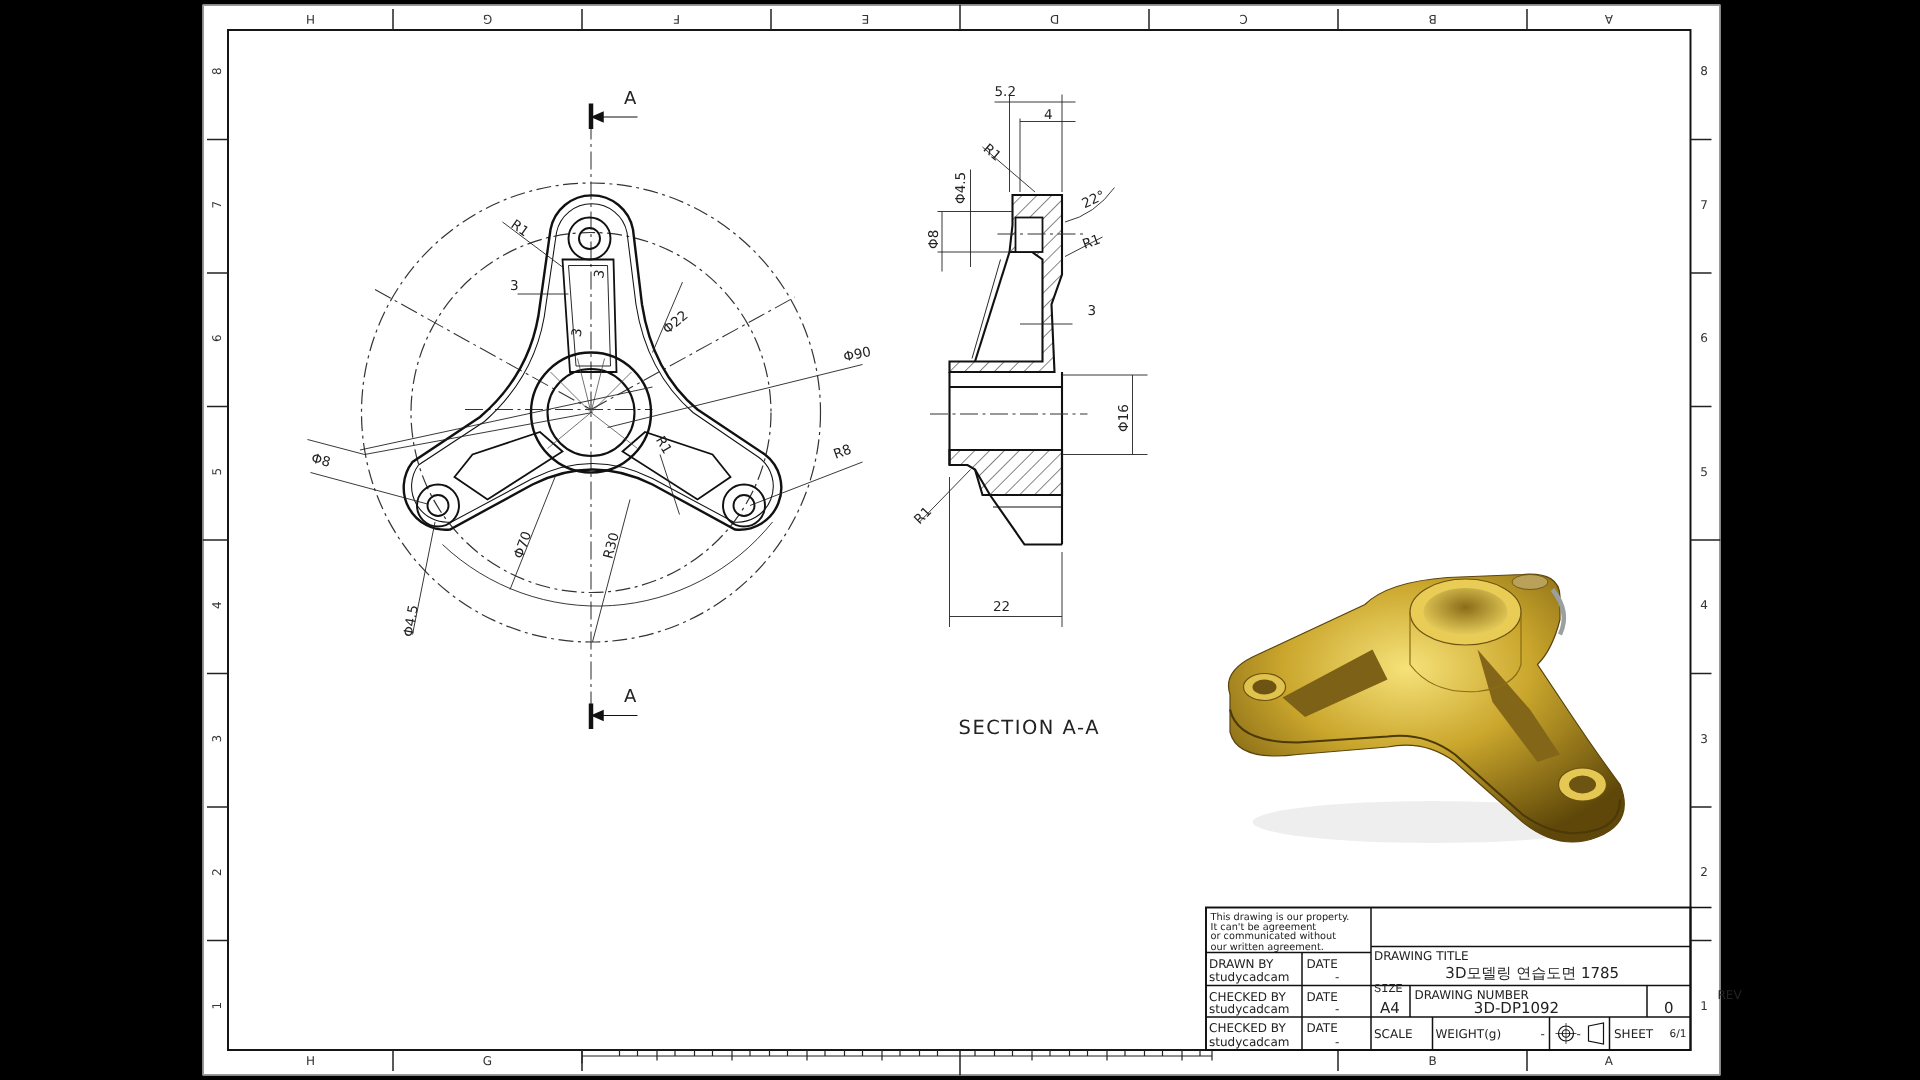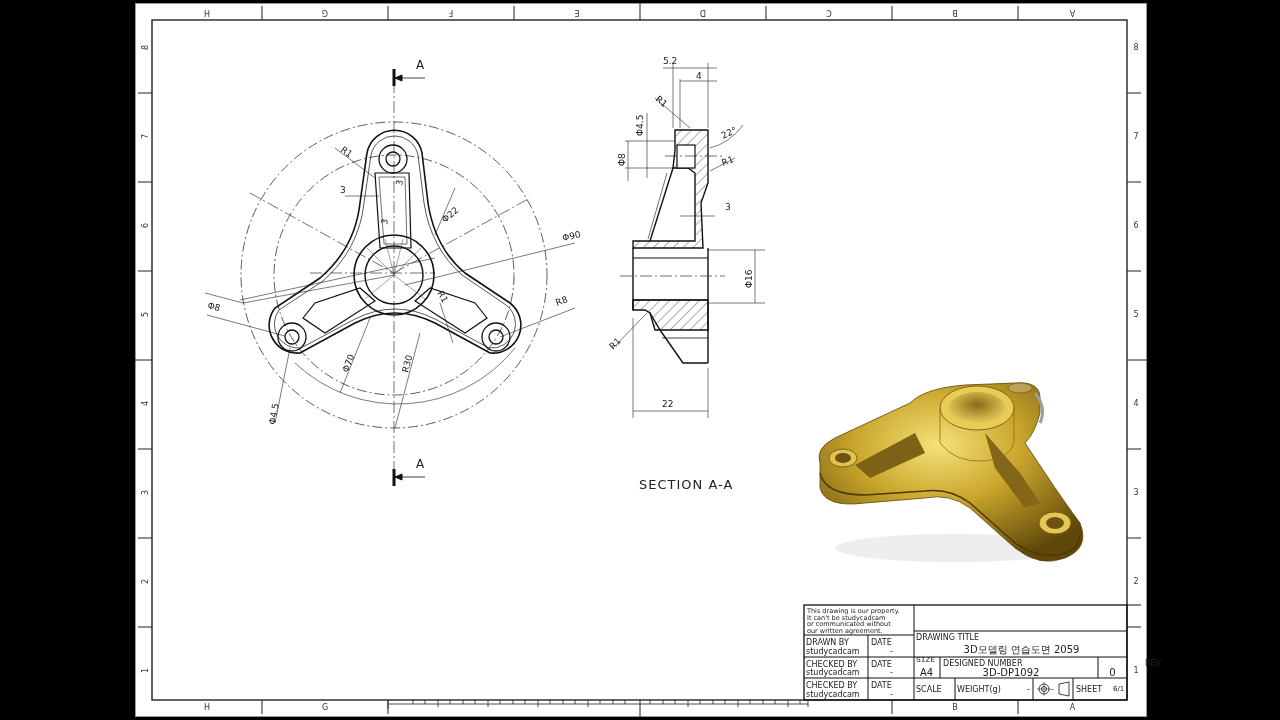--- a/index.html
+++ b/index.html
@@ -333,45 +333,45 @@
   <div class="zone-label" style="left:994px;top:218px;width:14px;">6</div>
   <div class="zone-label" style="left:994px;top:307px;width:14px;">5</div>
   <div class="zone-label" style="left:994px;top:396px;width:14px;">4</div>
   <div class="zone-label" style="left:994px;top:485px;width:14px;">3</div>
   <div class="zone-label" style="left:994px;top:574px;width:14px;">2</div>
   <div class="zone-label" style="left:994px;top:663px;width:14px;">1</div>
 </div>
 
 <div class="tb" style="left:672px;top:605px;width:106px;font-size:6.5px;line-height:6.5px;">
   <div>This drawing is our property.</div>
-  <div>It can't be studycadcam</div>
+  <div>It can't be agreement</div>
   <div>or communicated without</div>
   <div>our written agreement.</div>
 </div>
 <div class="tb" style="left:671px;top:635px;">DRAWN BY</div>
 <div class="tb" style="left:671px;top:644px;">studycadcam</div>
 <div class="tb" style="left:736px;top:635px;">DATE</div>
 <div class="tb" style="left:755px;top:644px;">-</div>
 
 <div class="tb" style="left:671px;top:657px;">CHECKED BY</div>
 <div class="tb" style="left:671px;top:665px;">studycadcam</div>
 <div class="tb" style="left:736px;top:657px;">DATE</div>
 <div class="tb" style="left:755px;top:665px;">-</div>
 
 <div class="tb" style="left:671px;top:678px;">CHECKED BY</div>
 <div class="tb" style="left:671px;top:687px;">studycadcam</div>
 <div class="tb" style="left:736px;top:678px;">DATE</div>
 <div class="tb" style="left:755px;top:687px;">-</div>
 
 <div class="tb" style="left:781px;top:630px;">DRAWING TITLE</div>
-<div class="tb" style="left:781px;top:642px;width:211px;text-align:center;font-size:10px;">3D모델링 연습도면 2059</div>
+<div class="tb" style="left:781px;top:642px;width:211px;text-align:center;font-size:10px;">3D모델링 연습도면 1785</div>
 
 <div class="tb" style="left:781px;top:652px;font-family:Liberation Mono, monospace;">SIZE</div>
 <div class="tb" style="left:785px;top:665px;font-size:10px;">A4</div>
-<div class="tb" style="left:808px;top:656px;">DESIGNED NUMBER</div>
+<div class="tb" style="left:808px;top:656px;">DRAWING NUMBER</div>
 <div class="tb" style="left:805px;top:665px;width:142px;text-align:center;font-size:10px;">3D-DP1092</div>
 <div class="tb" style="left:966px;top:656px;margin-left:44px;">REV</div>
 <div class="tb" style="left:963px;top:665px;width:29px;text-align:center;font-size:10px;">0</div>
 
 <div class="tb" style="left:781px;top:682px;">SCALE</div>
 <div class="tb" style="left:808px;top:682px;font-size:7px;margin-top:34px;">1:1</div>
 <div class="tb" style="left:822px;top:682px;">WEIGHT(g)</div>
 <div class="tb" style="left:892px;top:682px;">-</div>
 <div class="tb" style="left:916px;top:682px;">-</div>
 <div class="tb" style="left:941px;top:682px;">SHEET</div>

